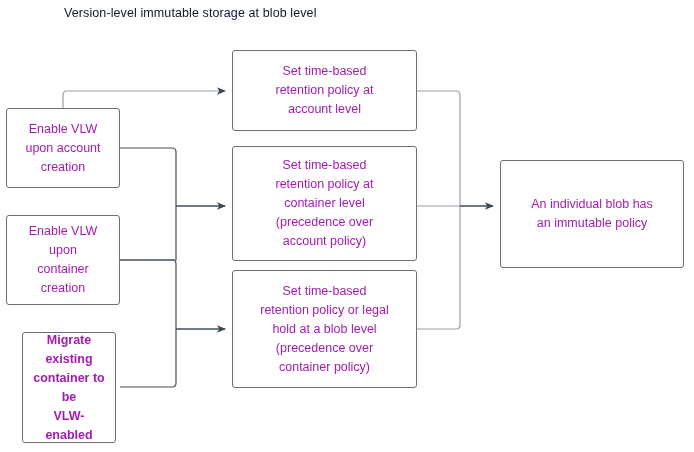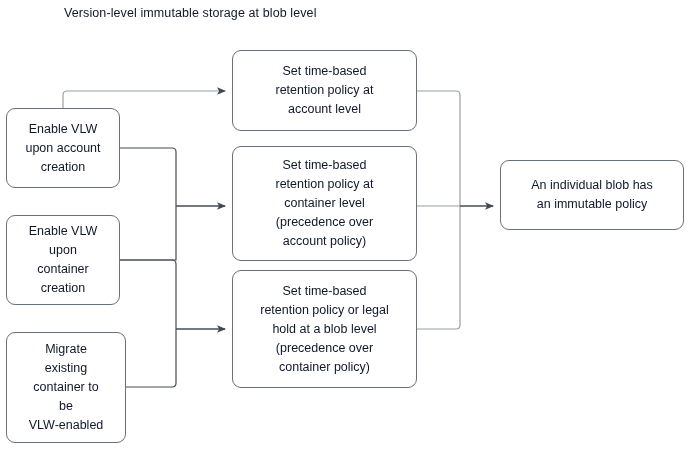--- a/index.html
+++ b/index.html
@@ -26,27 +26,27 @@
     top: 6px;
     font-size: 12.5px;
     color: #0f172a;
     letter-spacing: 0.1px;
     white-space: nowrap;
   }
   .node {
     position: absolute;
     box-sizing: border-box;
     border: 1px solid #6a7079;
-    border-radius: 9px;
+    border-radius: 3px;
     background: #ffffff;
     display: flex;
     align-items: center;
     justify-content: center;
     text-align: center;
-    color: #0f172a;
+    color: #a21caf;
     font-size: 12.5px;
     line-height: 1.52;
     padding: 2px 7px;
     white-space: pre-line;
   }
   .node-text {
     display: block;
     width: 100%;
     white-space: pre-line;
   }
@@ -101,21 +101,21 @@
 creation</span>
   </div>
 
   <div class="node" style="left:6px; top:215px; width:114px; height:90px;">
     <span class="node-text">Enable VLW
 upon
 container
 creation</span>
   </div>
 
-  <div class="node" style="left:6px; top:332px; width:120px; height:111px;">
+  <div class="node" style="left:22px; top:332px; width:94px; height:111px;font-weight:bold;">
     <span class="node-text">Migrate
 existing
 container to
 be
 VLW-enabled</span>
   </div>
 
   <div class="node" style="left:232px; top:50px; width:185px; height:81px;">
     <span class="node-text">Set time-based
 retention policy at
@@ -131,18 +131,18 @@
   </div>
 
   <div class="node" style="left:232px; top:270px; width:185px; height:118px;">
     <span class="node-text">Set time-based
 retention policy or legal
 hold at a blob level
 (precedence over
 container policy)</span>
   </div>
 
-  <div class="node" style="left:500px; top:160px; width:184px; height:70px;">
+  <div class="node" style="left:500px; top:160px; width:184px; height:108px;">
     <span class="node-text">An individual blob has
 an immutable policy</span>
   </div>
 
 </div>
 
 </body></html>

